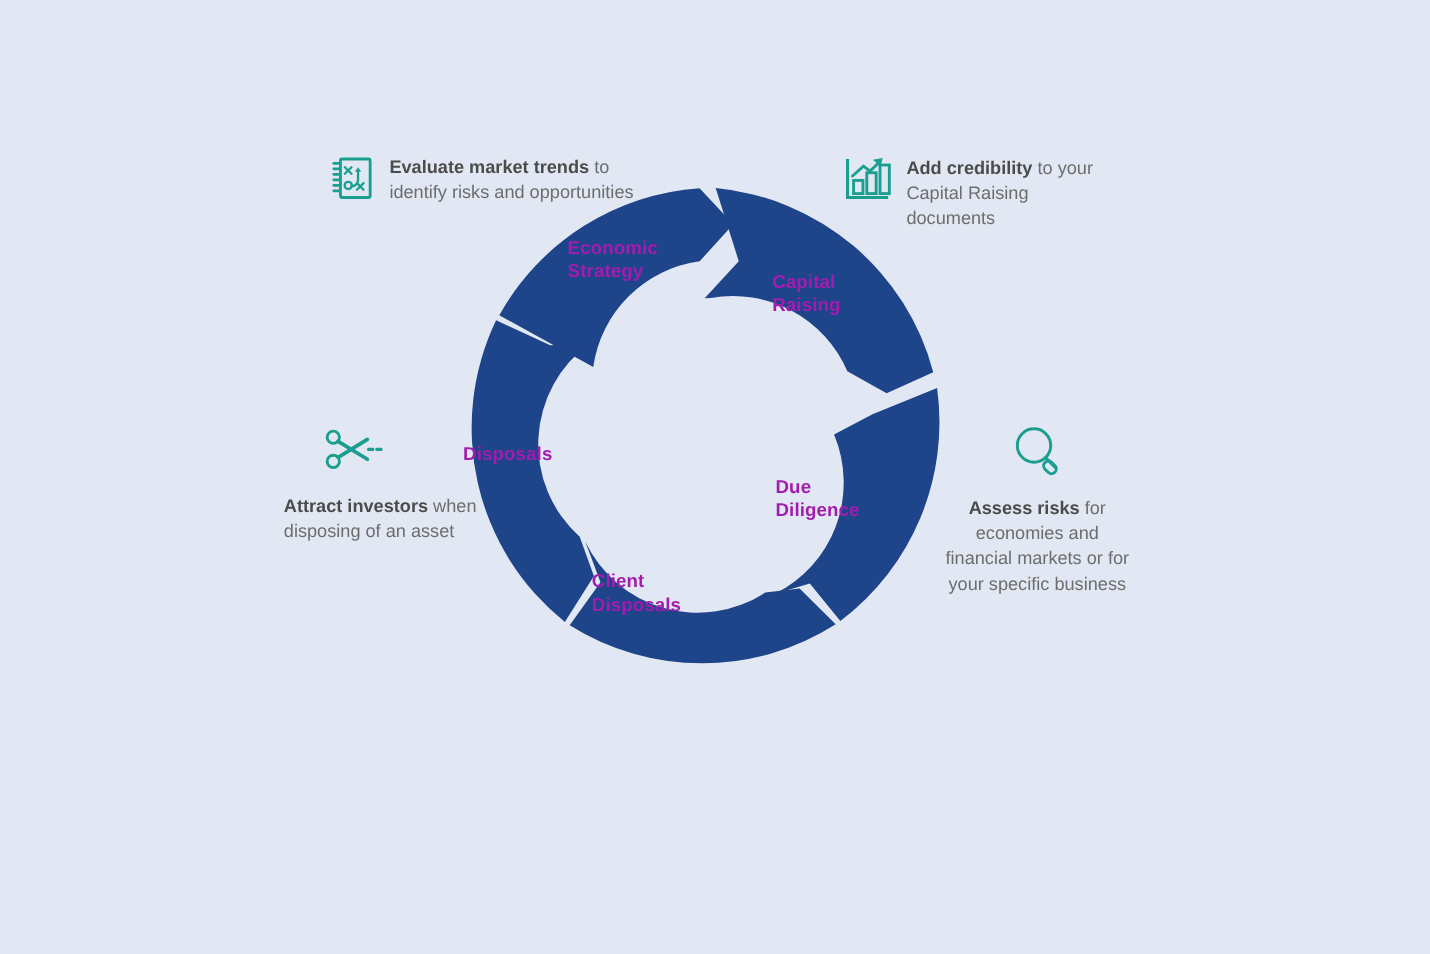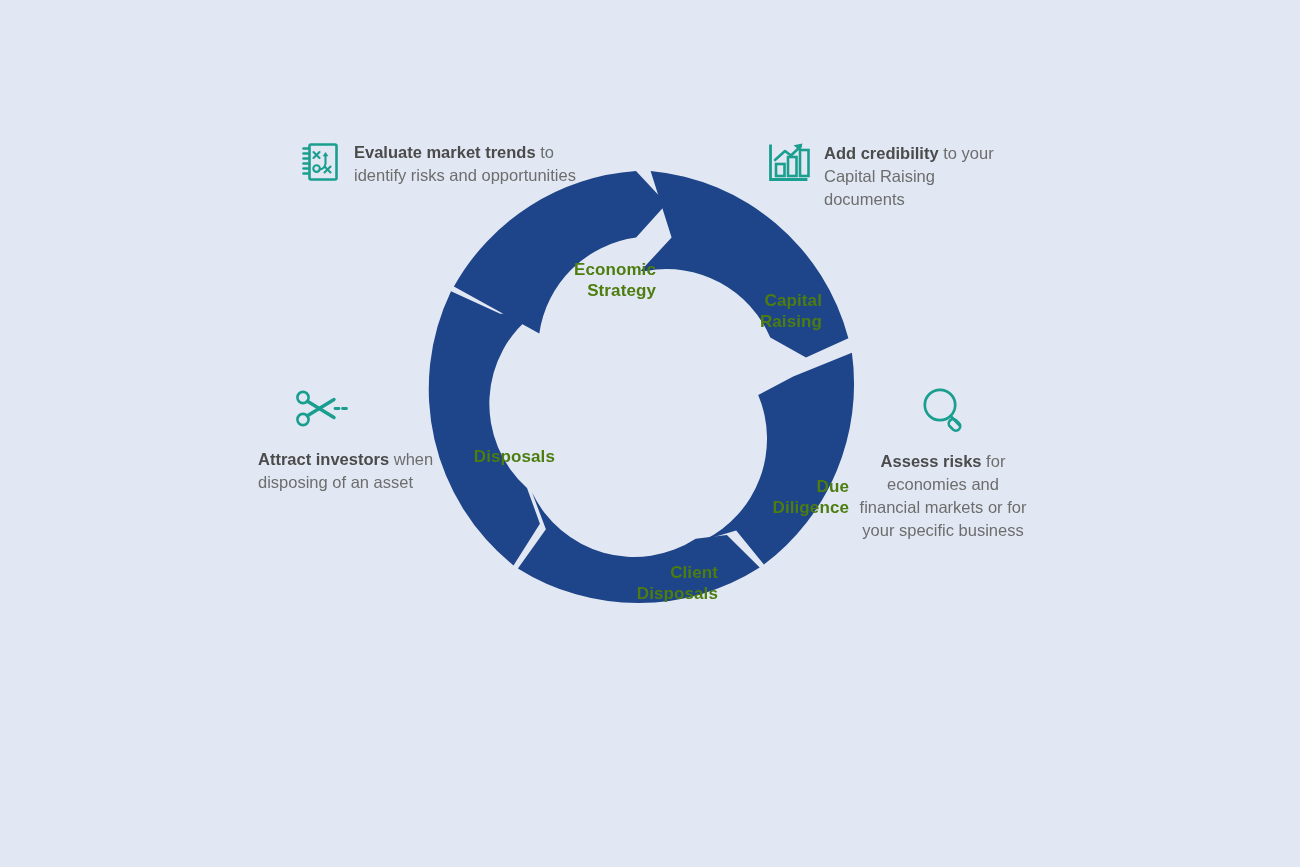--- a/index.html
+++ b/index.html
@@ -26,29 +26,28 @@
   #wheel {
     position: absolute;
     left: 420px;
     top: 158px;
     width: 452px;
     height: 452px;
   }
 
   .seg-label {
     position: absolute;
-    color: #4d7c0f;
+    color: #a21caf;
     font-weight: bold;
     font-size: 17px;
     line-height: 1.25;
-    text-align: right;
+    text-align: left;
     white-space: pre-line;
     letter-spacing: .1px;
     pointer-events: none;
-    margin-top: 44px;
   }
 
   
   .callout {
     position: absolute;
   }
   .callout-text {
     color: #6d6d6d;
     font-size: 16.5px;
     line-height: 1.40;
@@ -164,21 +163,21 @@
       </g>
     </svg>
 
     
     <div class="seg-label" style="left:96px; top:57px; width:140px;">Economic
 Strategy</div>
 
     <div class="seg-label" style="left:282px; top:88px; width:120px;">Capital
 Raising</div>
 
-    <div class="seg-label" style="left:309px; top:274px; width:120px;">Due
+    <div class="seg-label" style="left:285px; top:274px; width:120px;">Due
 Diligence</div>
 
     <div class="seg-label" style="left:118px; top:360px; width:180px;">Client
 Disposals</div>
 
     <div class="seg-label" style="left:1px; top:244px; width:134px;">Disposals</div>
   </div>
 
   <div class="callout" id="callout-economic">
     <span class="ico">

